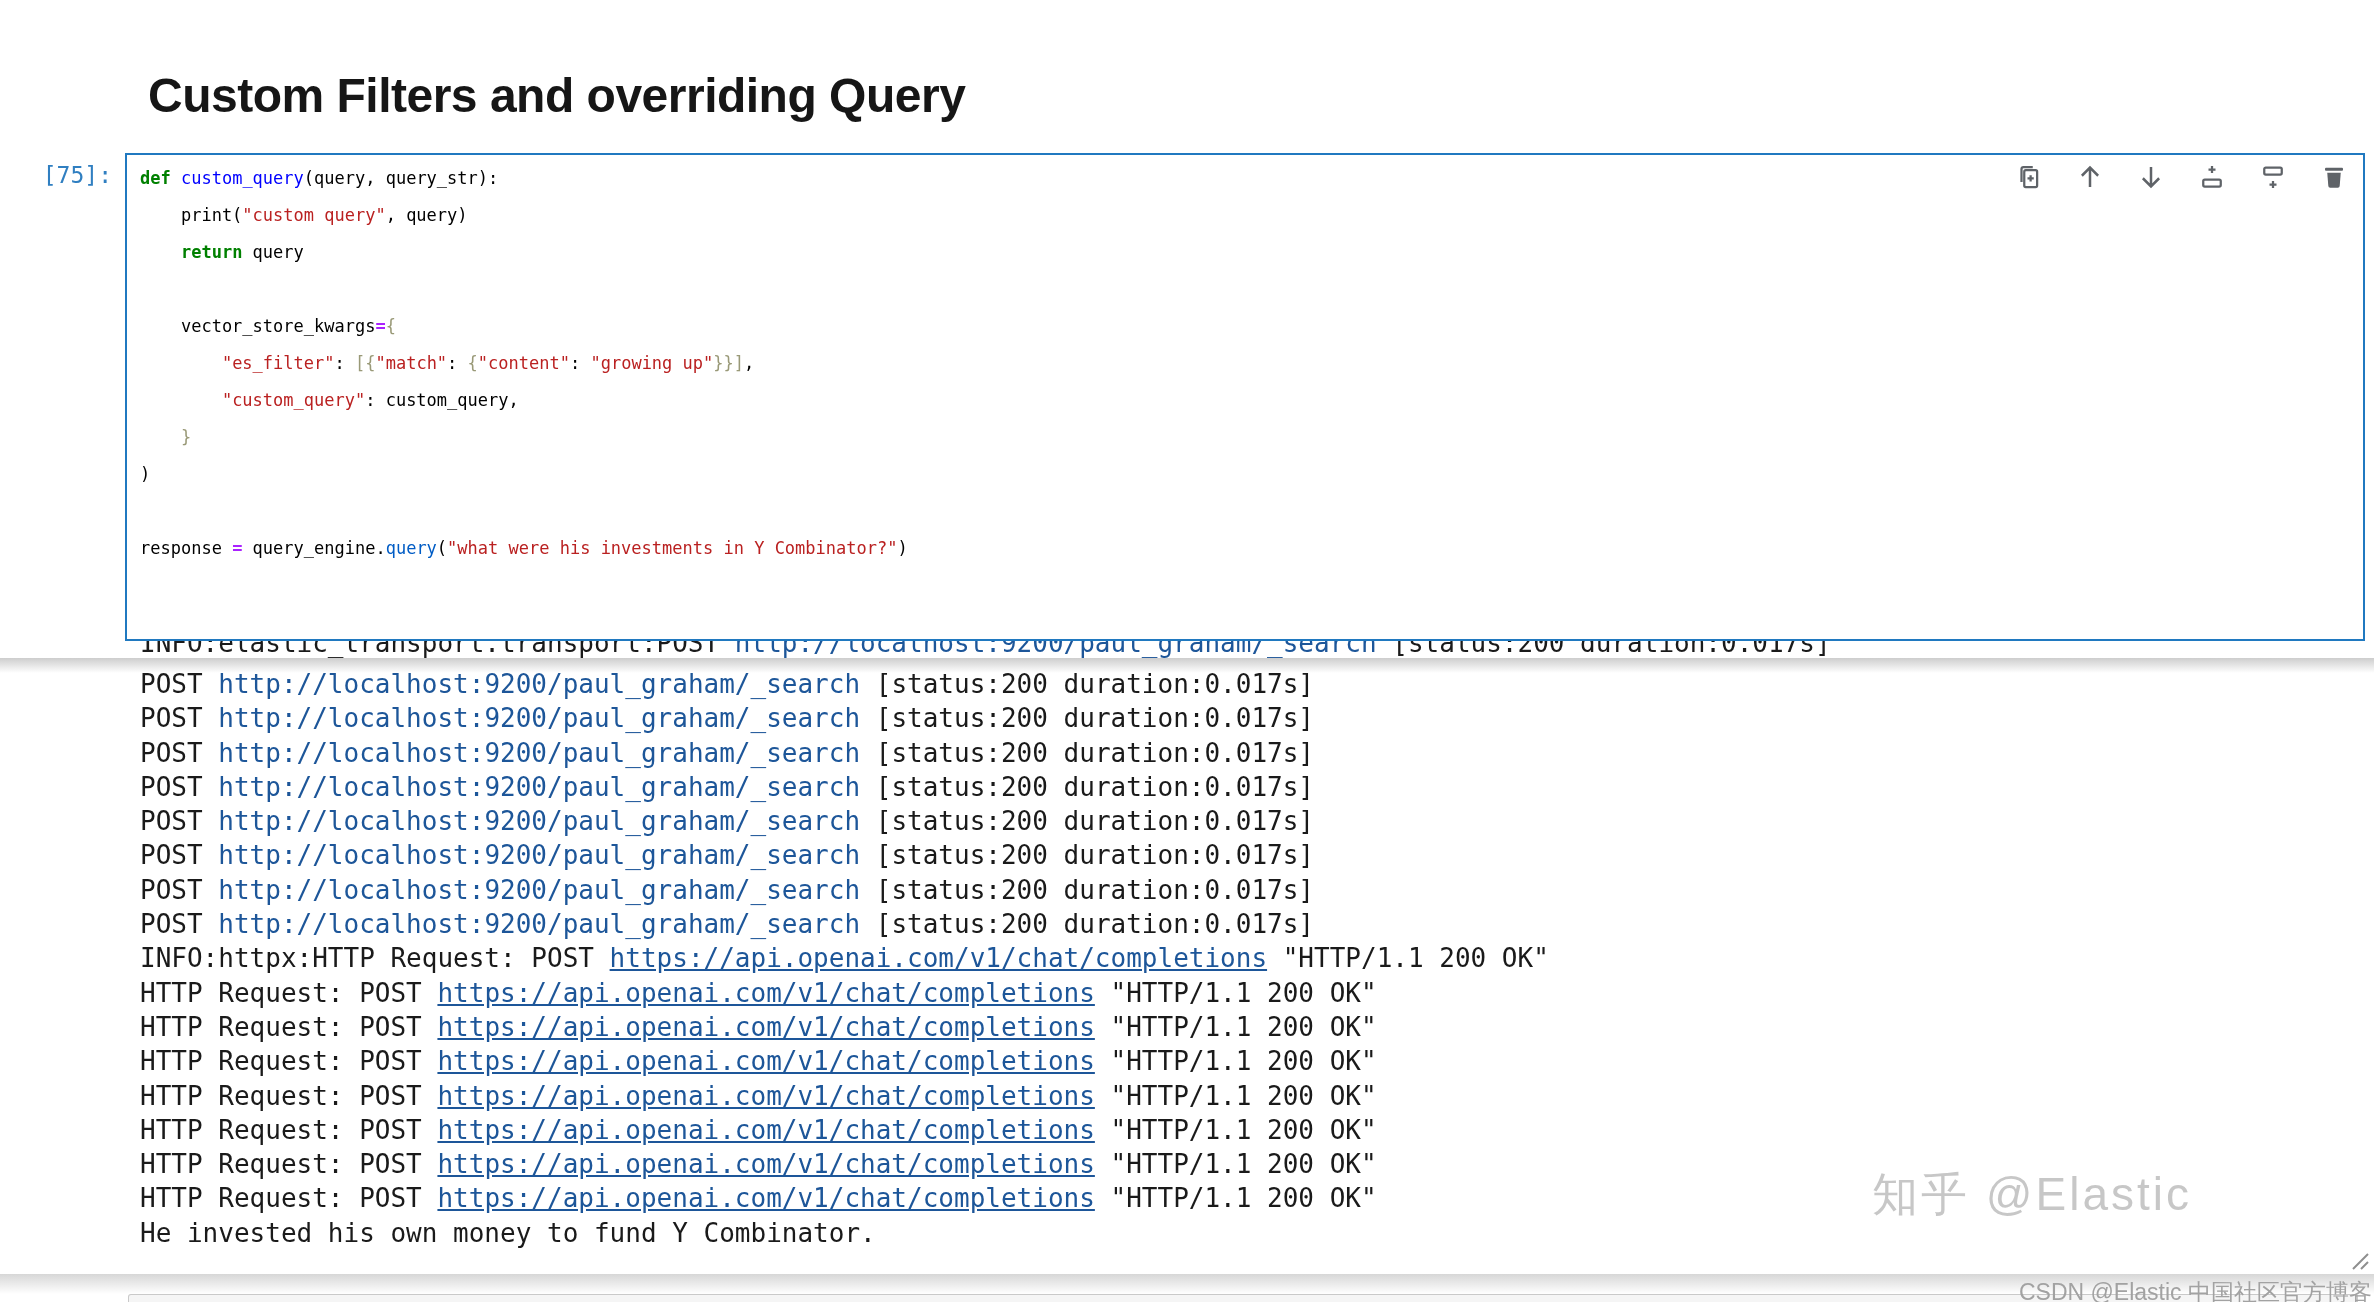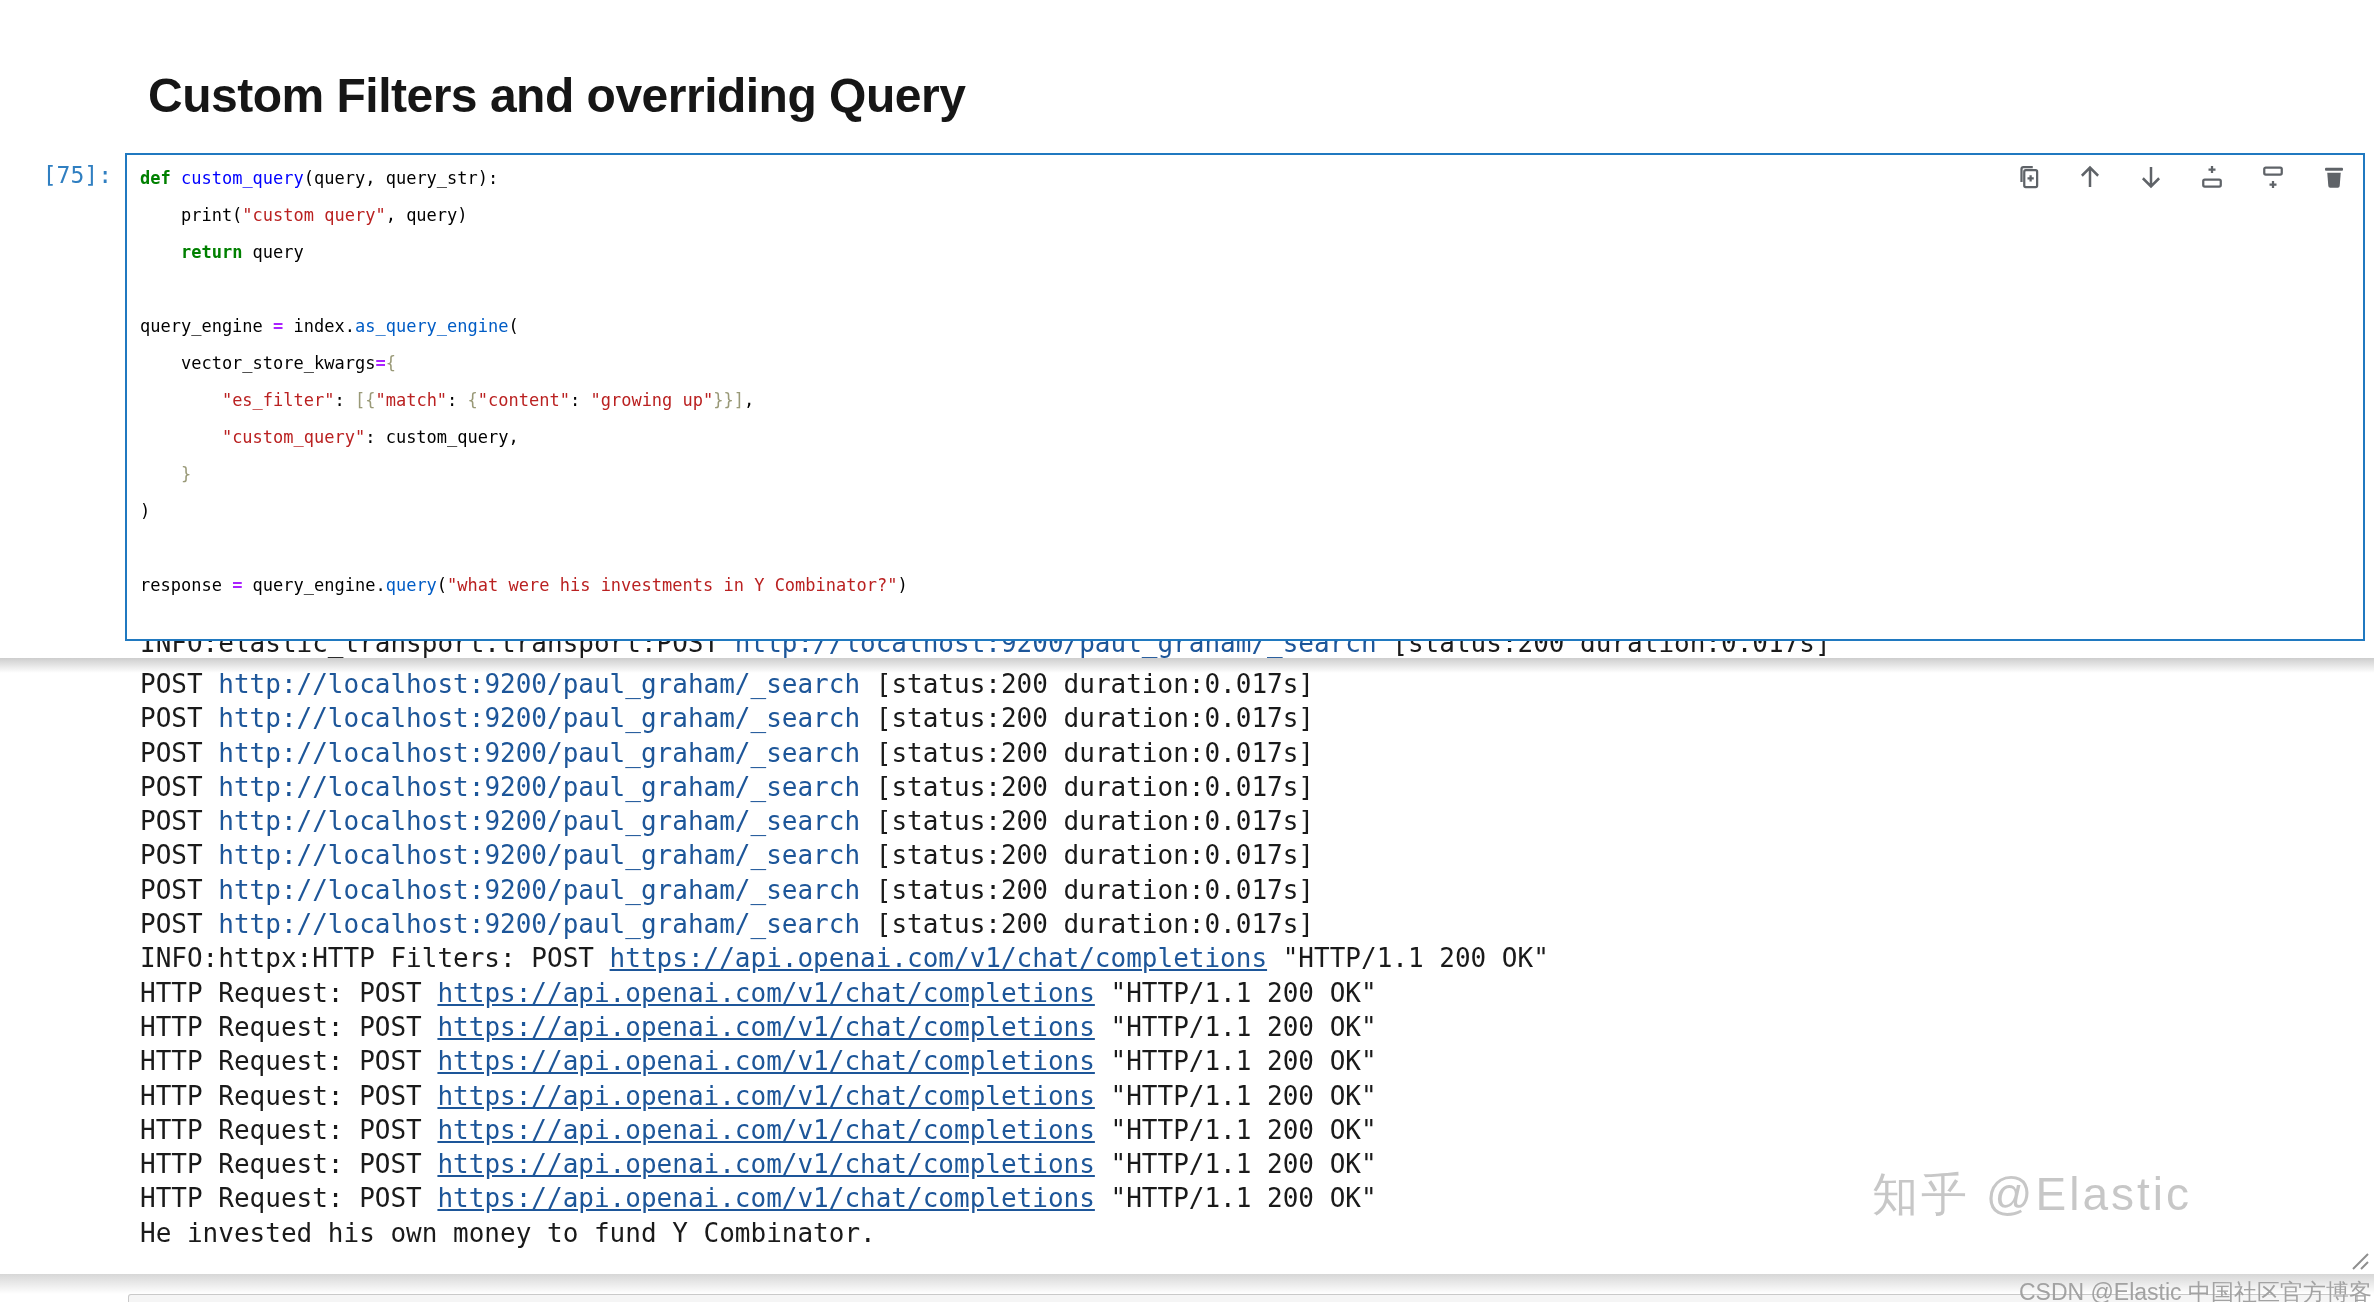--- a/index.html
+++ b/index.html
@@ -91,21 +91,20 @@
 
 <div class="cell-prompt">[75]:</div>
 
 <div class="code-cell">
   <div class="code-area">
     <div>
         <div class="cline"><span class="tok-kw">def</span><span> </span><span class="tok-def">custom_query</span><span>(query, query_str):</span></div>
         <div class="cline"><span>    print(</span><span class="tok-str">"custom query"</span><span>, query)</span></div>
         <div class="cline"><span>    </span><span class="tok-kw">return</span><span> query</span></div>
         <div class="cline">&nbsp;</div>
-        <div class="cline"><span>query_engine </span><span class="tok-op">=</span><span> index.</span><span class="tok-prop">as_query_engine</span><span>(</span></div>
         <div class="cline"><span>    vector_store_kwargs</span><span class="tok-op">=</span><span class="tok-brk">{</span></div>
         <div class="cline"><span>        </span><span class="tok-str">"es_filter"</span><span>: </span><span class="tok-brk">[{</span><span class="tok-str">"match"</span><span>: </span><span class="tok-brk">{</span><span class="tok-str">"content"</span><span>: </span><span class="tok-str">"growing up"</span><span class="tok-brk">}}]</span><span>,</span></div>
         <div class="cline"><span>        </span><span class="tok-str">"custom_query"</span><span>: custom_query,</span></div>
         <div class="cline"><span>    </span><span class="tok-brk">}</span></div>
         <div class="cline"><span>)</span></div>
         <div class="cline">&nbsp;</div>
         <div class="cline"><span>response </span><span class="tok-op">=</span><span> query_engine.</span><span class="tok-prop">query</span><span>(</span><span class="tok-str">"what were his investments in Y Combinator?"</span><span>)</span></div>
       </div>
   </div>
   <div class="cell-toolbar">
@@ -168,21 +167,21 @@
   <div class="shadow-top"></div>
   <div class="output-lines">
       <div class="oline"><span>POST </span><span class="tok-link">http://localhost:9200/paul_graham/_search</span><span> [status:200 duration:0.017s]</span></div>
       <div class="oline"><span>POST </span><span class="tok-link">http://localhost:9200/paul_graham/_search</span><span> [status:200 duration:0.017s]</span></div>
       <div class="oline"><span>POST </span><span class="tok-link">http://localhost:9200/paul_graham/_search</span><span> [status:200 duration:0.017s]</span></div>
       <div class="oline"><span>POST </span><span class="tok-link">http://localhost:9200/paul_graham/_search</span><span> [status:200 duration:0.017s]</span></div>
       <div class="oline"><span>POST </span><span class="tok-link">http://localhost:9200/paul_graham/_search</span><span> [status:200 duration:0.017s]</span></div>
       <div class="oline"><span>POST </span><span class="tok-link">http://localhost:9200/paul_graham/_search</span><span> [status:200 duration:0.017s]</span></div>
       <div class="oline"><span>POST </span><span class="tok-link">http://localhost:9200/paul_graham/_search</span><span> [status:200 duration:0.017s]</span></div>
       <div class="oline"><span>POST </span><span class="tok-link">http://localhost:9200/paul_graham/_search</span><span> [status:200 duration:0.017s]</span></div>
-      <div class="oline"><span>INFO:httpx:HTTP Filters: POST </span><span class="tok-linku">https://api.openai.com/v1/chat/completions</span><span> "HTTP/1.1 200 OK"</span></div>
+      <div class="oline"><span>INFO:httpx:HTTP Request: POST </span><span class="tok-linku">https://api.openai.com/v1/chat/completions</span><span> "HTTP/1.1 200 OK"</span></div>
       <div class="oline"><span>HTTP Request: POST </span><span class="tok-linku">https://api.openai.com/v1/chat/completions</span><span> "HTTP/1.1 200 OK"</span></div>
       <div class="oline"><span>HTTP Request: POST </span><span class="tok-linku">https://api.openai.com/v1/chat/completions</span><span> "HTTP/1.1 200 OK"</span></div>
       <div class="oline"><span>HTTP Request: POST </span><span class="tok-linku">https://api.openai.com/v1/chat/completions</span><span> "HTTP/1.1 200 OK"</span></div>
       <div class="oline"><span>HTTP Request: POST </span><span class="tok-linku">https://api.openai.com/v1/chat/completions</span><span> "HTTP/1.1 200 OK"</span></div>
       <div class="oline"><span>HTTP Request: POST </span><span class="tok-linku">https://api.openai.com/v1/chat/completions</span><span> "HTTP/1.1 200 OK"</span></div>
       <div class="oline"><span>HTTP Request: POST </span><span class="tok-linku">https://api.openai.com/v1/chat/completions</span><span> "HTTP/1.1 200 OK"</span></div>
       <div class="oline"><span>HTTP Request: POST </span><span class="tok-linku">https://api.openai.com/v1/chat/completions</span><span> "HTTP/1.1 200 OK"</span></div>
       <div class="oline"><span>He invested his own money to fund Y Combinator.</span></div>
     </div>
   <div class="shadow-bottom"></div>

